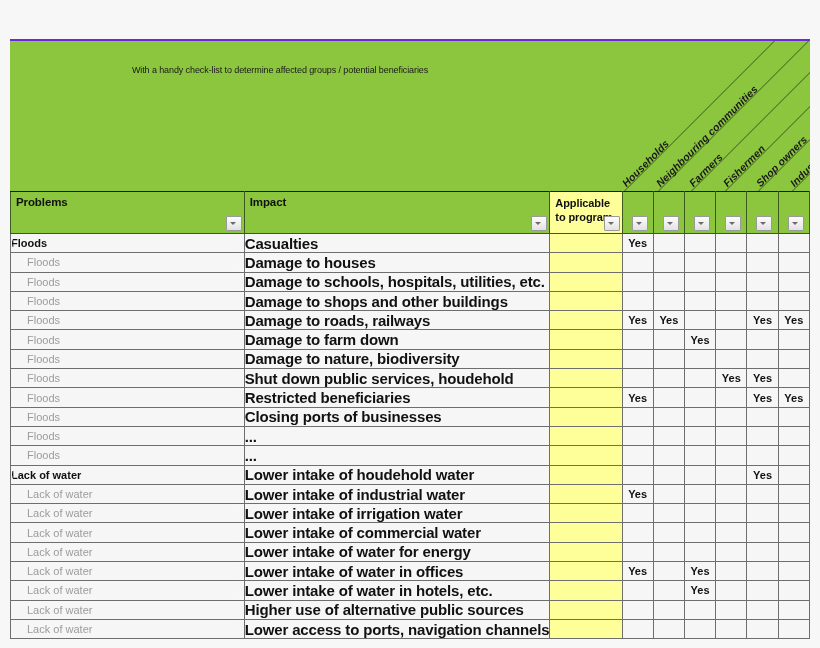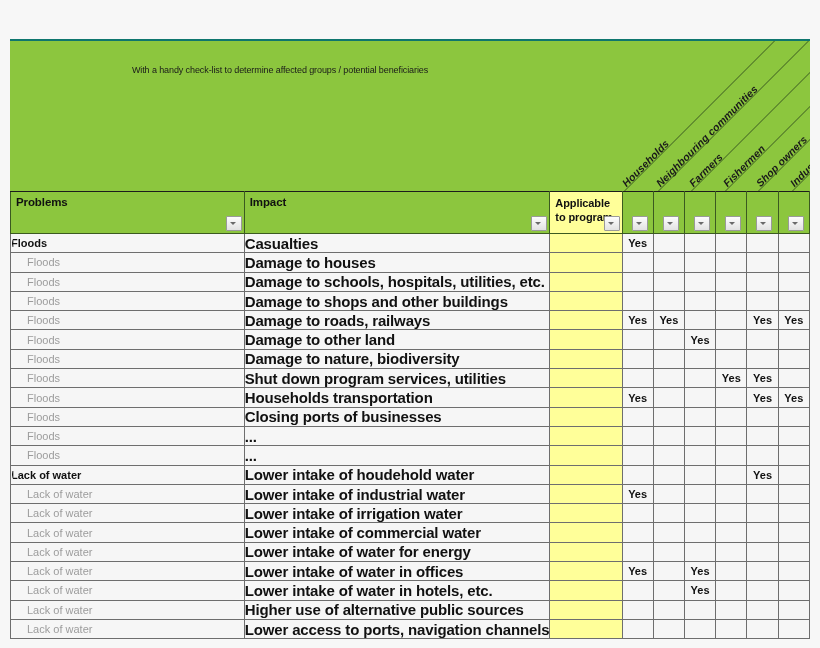--- a/index.html
+++ b/index.html
@@ -15,21 +15,21 @@
     left:10px; top:39px;
     width:800px; height:609px;
     overflow:hidden;
   }
 
   
   .banner{
     position:absolute; left:0; top:0;
     width:800px; height:152px;
     background:#8cc63e;
-    border-top:2px solid #0f766e;
+    border-top:2px solid #6d28d9;
     box-sizing:border-box;
     overflow:hidden;
   }
   .banner-sub{
     position:absolute;
     left:0; top:24px;
     width:540px;
     text-align:center;
     font-size:9px;
     color:#1a1a1a;
@@ -309,21 +309,21 @@
           <td class="app"></td>
           <td class="yes">Yes</td>
           <td class="yes">Yes</td>
           <td class="yes"></td>
           <td class="yes"></td>
           <td class="yes">Yes</td>
           <td class="yes">Yes</td>
         </tr>
         <tr class="drow">
           <td class="prob repeat">Floods</td>
-          <td class="imp">Damage to other land</td>
+          <td class="imp">Damage to farm down</td>
           <td class="app"></td>
           <td class="yes"></td>
           <td class="yes"></td>
           <td class="yes">Yes</td>
           <td class="yes"></td>
           <td class="yes"></td>
           <td class="yes"></td>
         </tr>
         <tr class="drow">
           <td class="prob repeat">Floods</td>
@@ -331,32 +331,32 @@
           <td class="app"></td>
           <td class="yes"></td>
           <td class="yes"></td>
           <td class="yes"></td>
           <td class="yes"></td>
           <td class="yes"></td>
           <td class="yes"></td>
         </tr>
         <tr class="drow">
           <td class="prob repeat">Floods</td>
-          <td class="imp">Shut down program services, utilities</td>
-          <td class="app"></td>
-          <td class="yes"></td>
-          <td class="yes"></td>
-          <td class="yes"></td>
-          <td class="yes">Yes</td>
-          <td class="yes">Yes</td>
-          <td class="yes"></td>
-        </tr>
-        <tr class="drow">
-          <td class="prob repeat">Floods</td>
-          <td class="imp">Households transportation</td>
+          <td class="imp">Shut down public services, houdehold</td>
+          <td class="app"></td>
+          <td class="yes"></td>
+          <td class="yes"></td>
+          <td class="yes"></td>
+          <td class="yes">Yes</td>
+          <td class="yes">Yes</td>
+          <td class="yes"></td>
+        </tr>
+        <tr class="drow">
+          <td class="prob repeat">Floods</td>
+          <td class="imp">Restricted beneficiaries</td>
           <td class="app"></td>
           <td class="yes">Yes</td>
           <td class="yes"></td>
           <td class="yes"></td>
           <td class="yes"></td>
           <td class="yes">Yes</td>
           <td class="yes">Yes</td>
         </tr>
         <tr class="drow">
           <td class="prob repeat">Floods</td>

